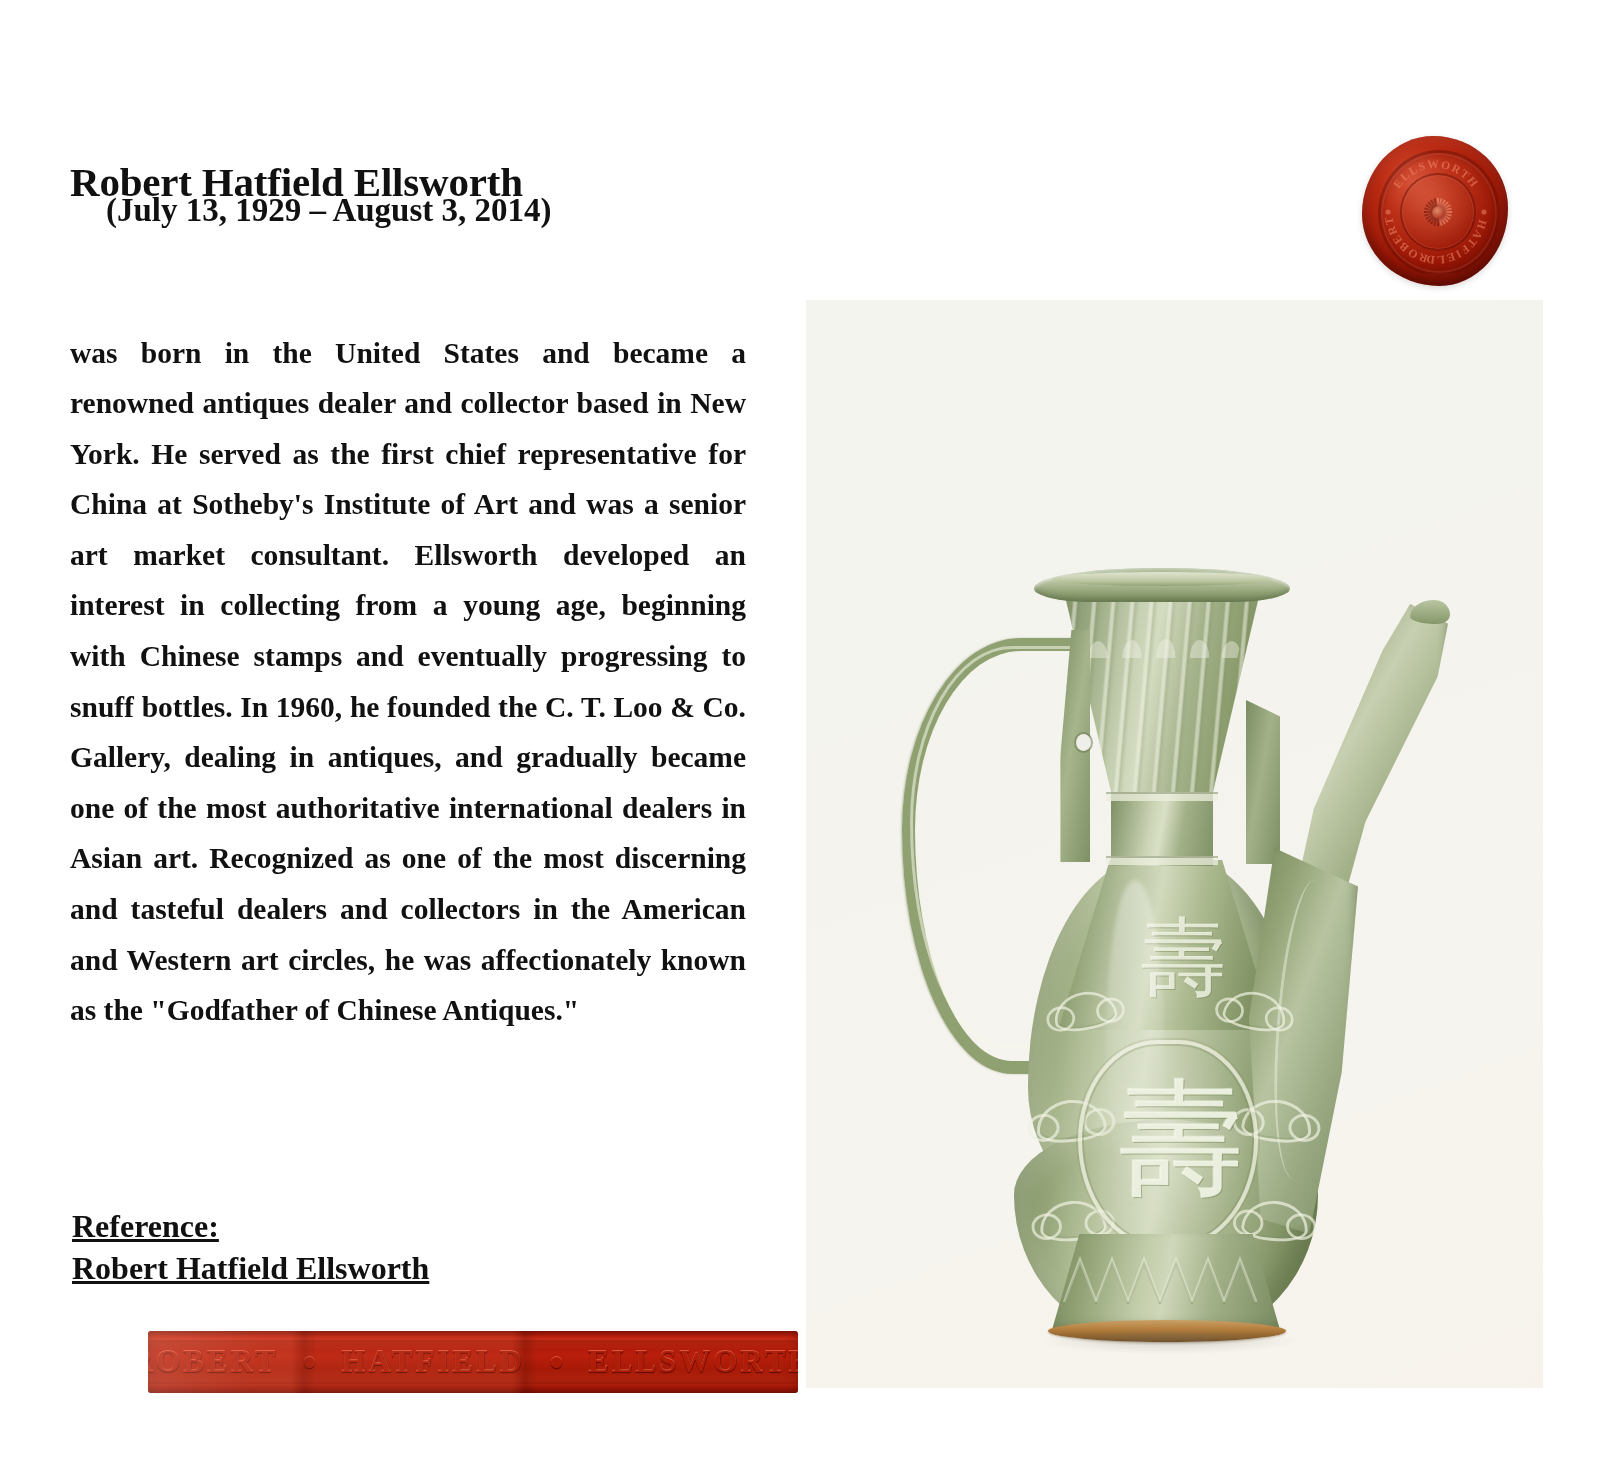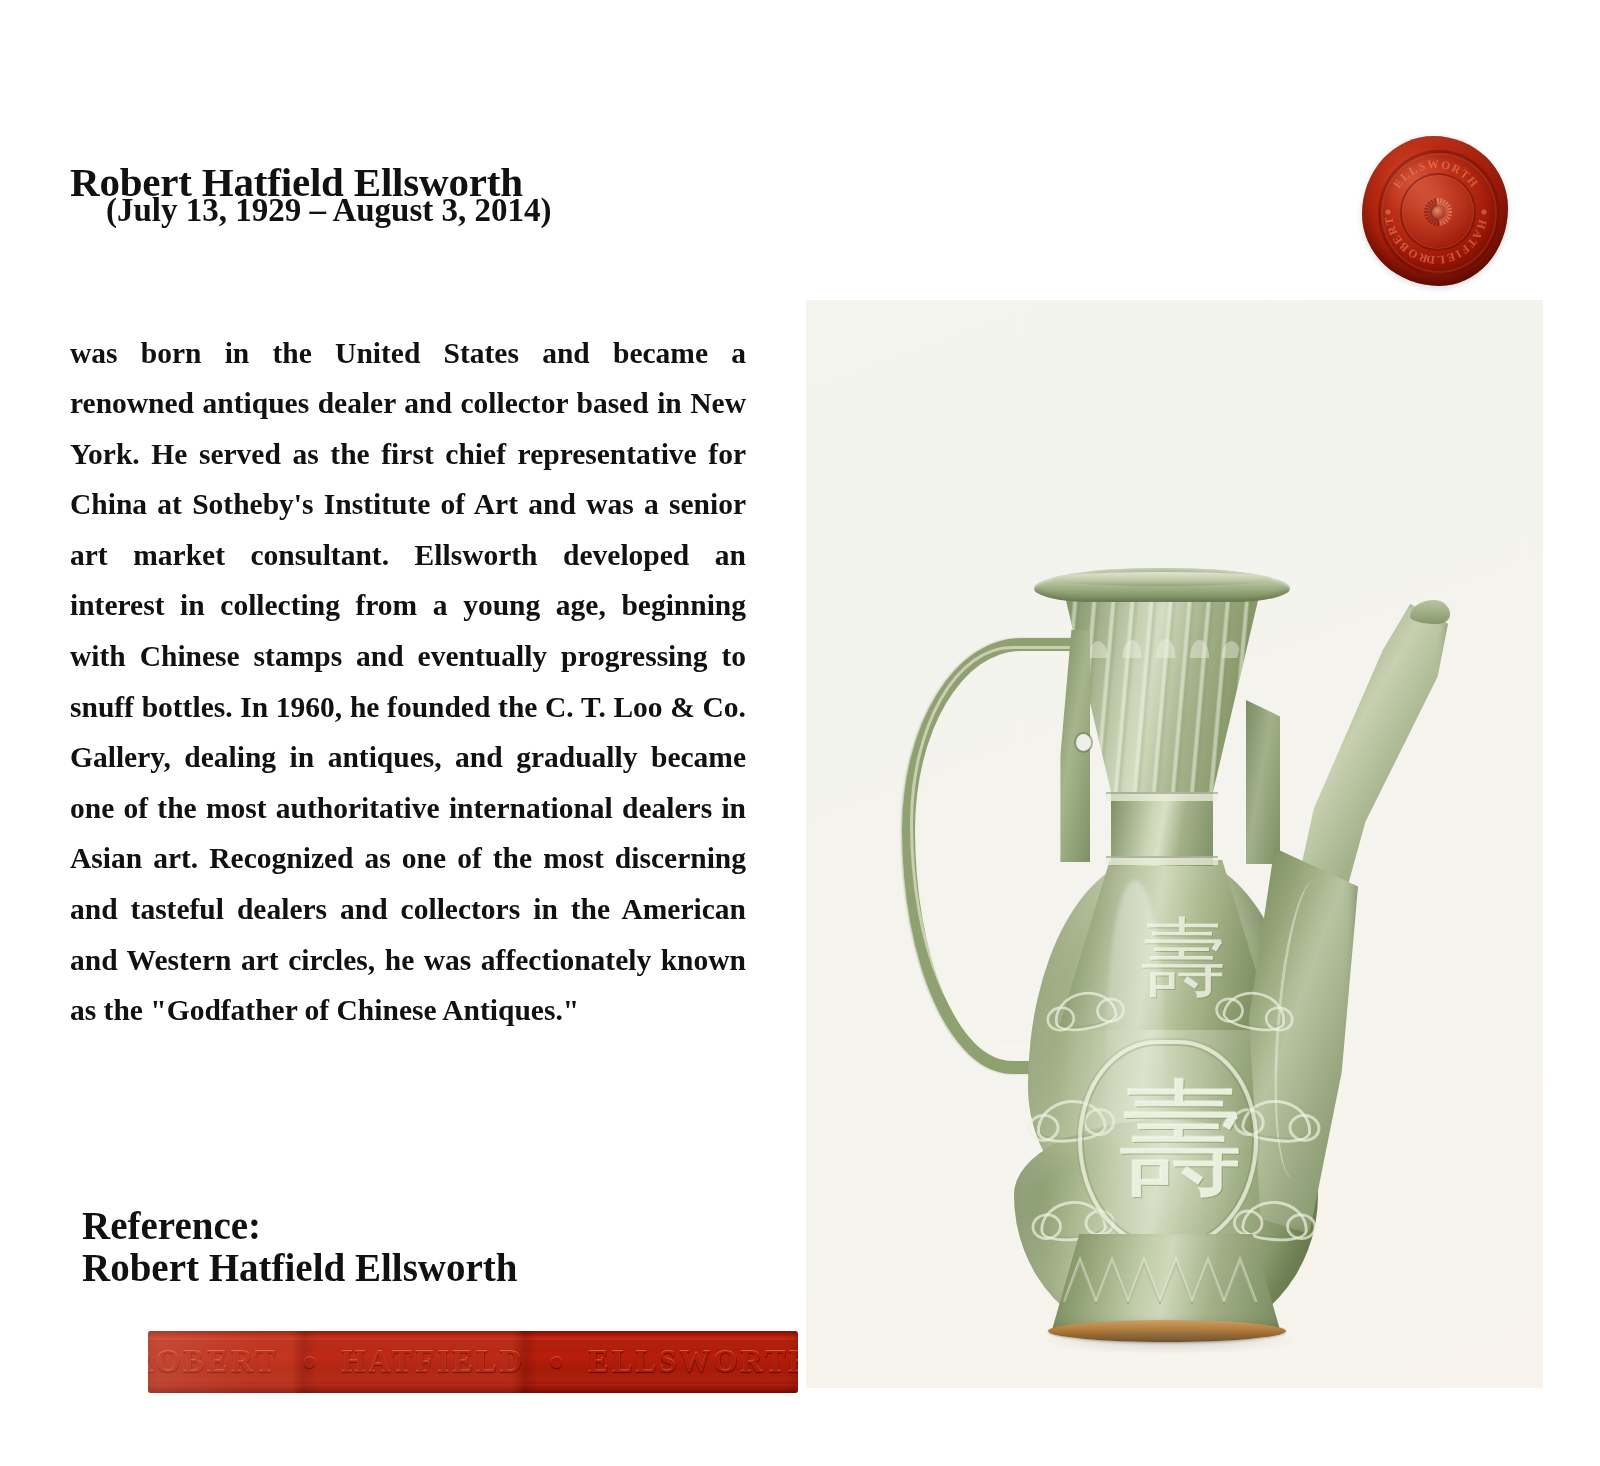--- a/index.html
+++ b/index.html
@@ -56,25 +56,26 @@
     font-size: 29.5px;
     font-weight: bold;
     line-height: 50.6px;
     text-align: justify;
     text-justify: inter-word;
     hyphens: none;
   }
 
   .reference-block {
     position: absolute;
-    left: 12px;
+    left: 2px;
     top: 1205px;
-    font-size: 39px;
+    font-size: 32px;
     font-weight: bold;
     line-height: 42px;
+    text-decoration: underline;
   }
   .reference-label { display: block; white-space: nowrap; }
   .reference-value { display: block; white-space: nowrap; }
 
   
   .wax-bar {
     position: absolute;
     left: 78px;
     top: 1331px;
     width: 650px;

